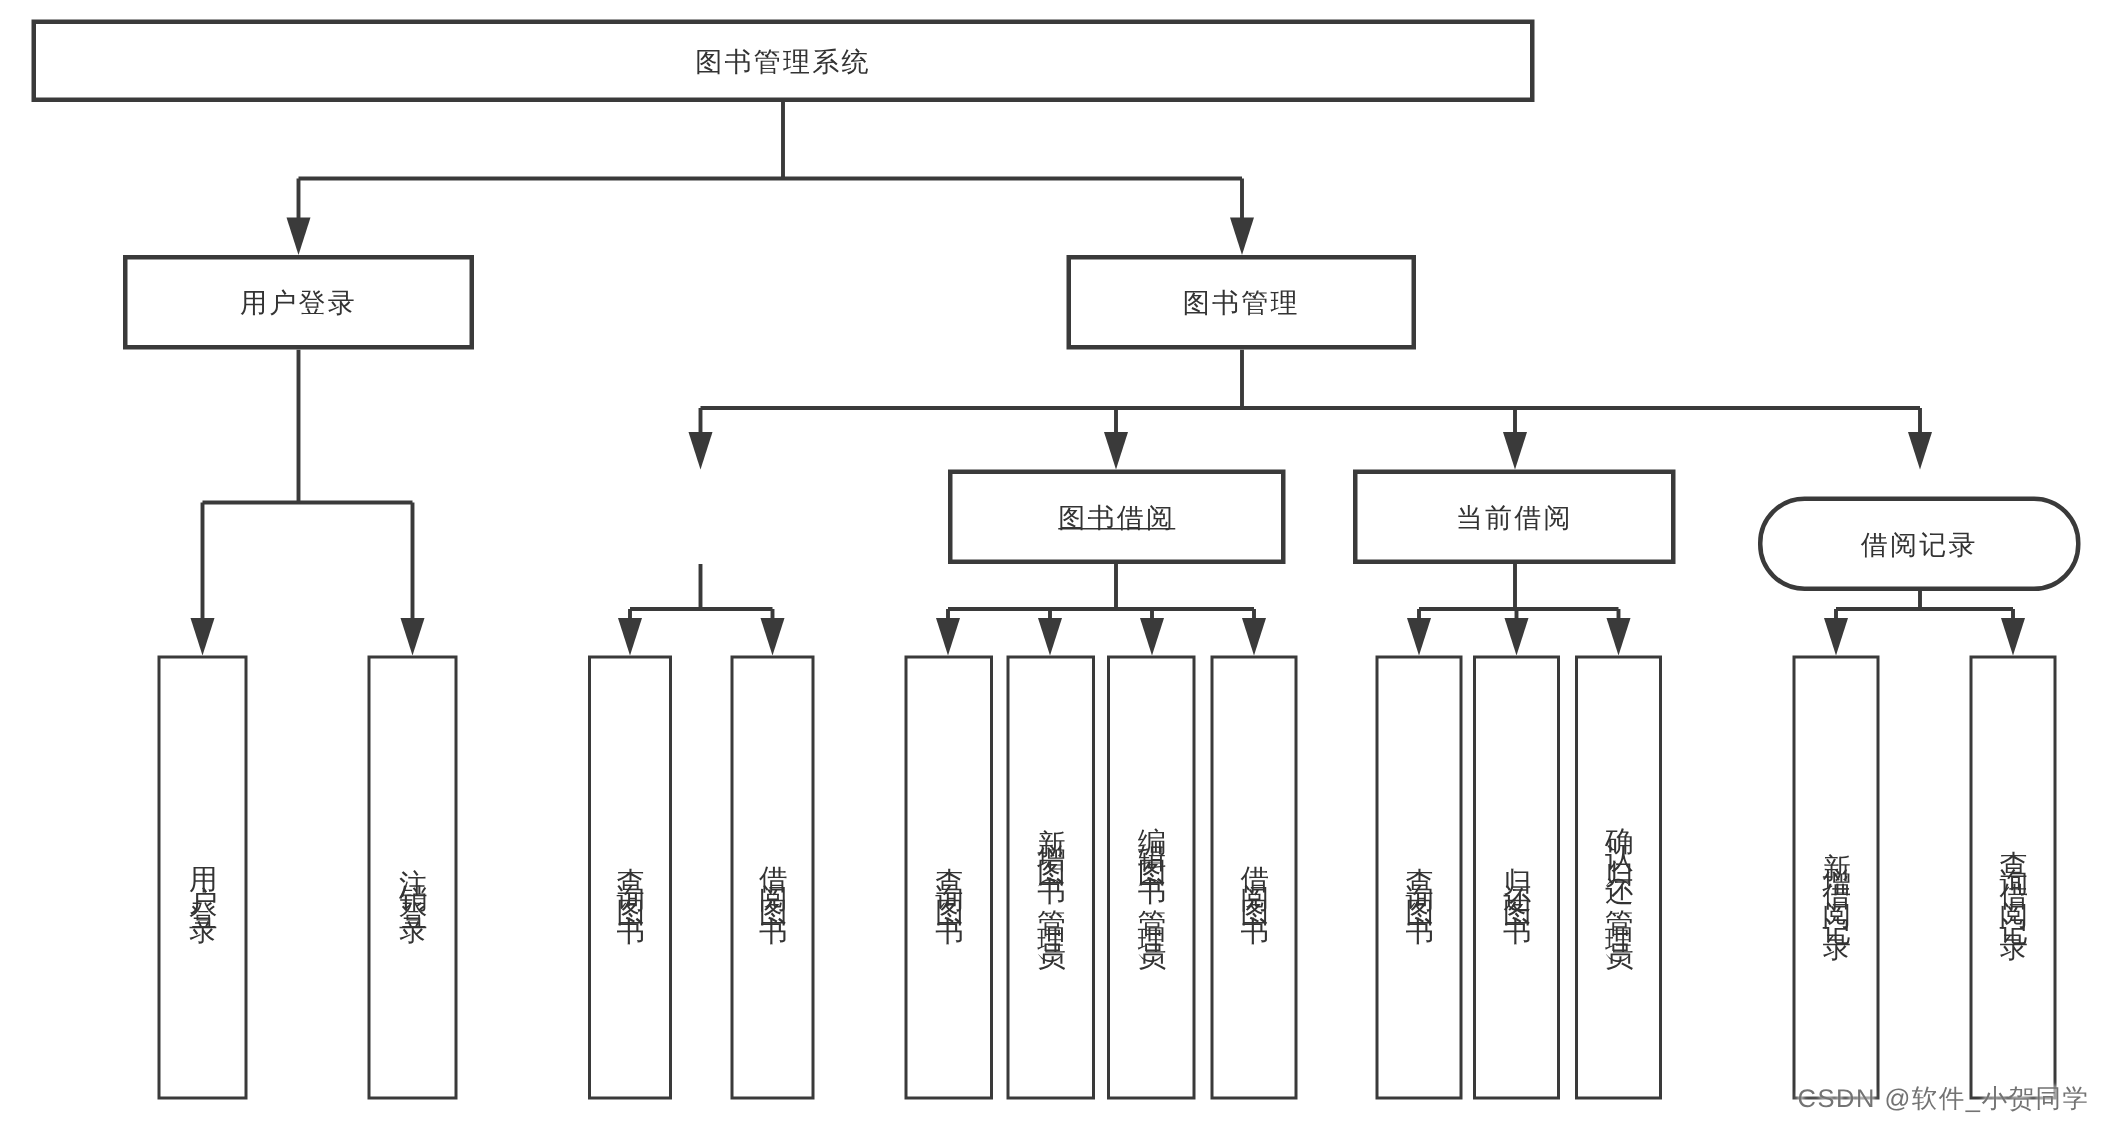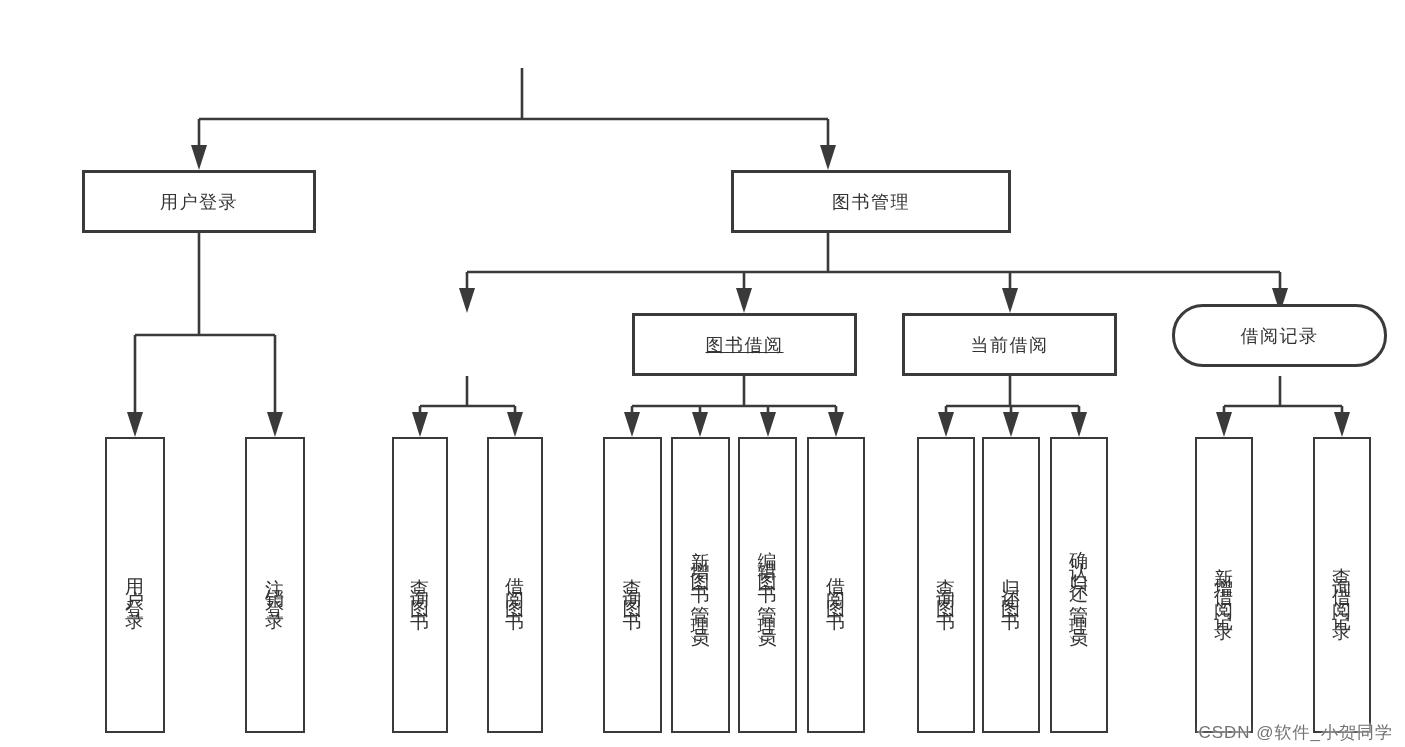--- a/index.html
+++ b/index.html
@@ -91,35 +91,38 @@
       <polygon points="760,412 776,412 768,437"></polygon>
       <polygon points="828,412 844,412 836,437"></polygon>
       <polygon points="938,412 954,412 946,437"></polygon>
       <polygon points="1003,412 1019,412 1011,437"></polygon>
       <polygon points="1071,412 1087,412 1079,437"></polygon>
       <polygon points="1216,412 1232,412 1224,437"></polygon>
       <polygon points="1334,412 1350,412 1342,437"></polygon>
     </g>
   </svg>
 
+  <div class="node" style="left:21px; top:13px; width:1002px; height:55px;">
+    <span class="h-label">图书管理系统</span>
+  </div>
 
   <div class="node" style="left:82px; top:170px; width:234px; height:63px;">
     <span class="h-label">用户登录</span>
   </div>
-  <div class="node" style="left:731px; top:170px; width:280px; height:63px;">
+  <div class="node" style="left:711px; top:170px; width:233px; height:63px;">
     <span class="h-label">图书管理</span>
   </div>
 
   <div class="node" style="left:632px; top:313px; width:225px; height:63px;text-decoration:underline;">
     <span class="h-label">图书借阅</span>
   </div>
   <div class="node" style="left:902px; top:313px; width:215px; height:63px;">
     <span class="h-label">当前借阅</span>
   </div>
-  <div class="node" style="left:1172px; top:304px; width:215px; height:63px;border-radius:31px;">
+  <div class="node" style="left:1172px; top:331px; width:215px; height:63px;border-radius:31px;">
     <span class="h-label">借阅记录</span>
   </div>
 
   <div class="node leaf" style="left:105px; top:437px; width:60px; height:296px;">
     <span class="v-label">用户登录</span>
   </div>
   <div class="node leaf" style="left:245px; top:437px; width:60px; height:296px;">
     <span class="v-label">注销登录</span>
   </div>
 

